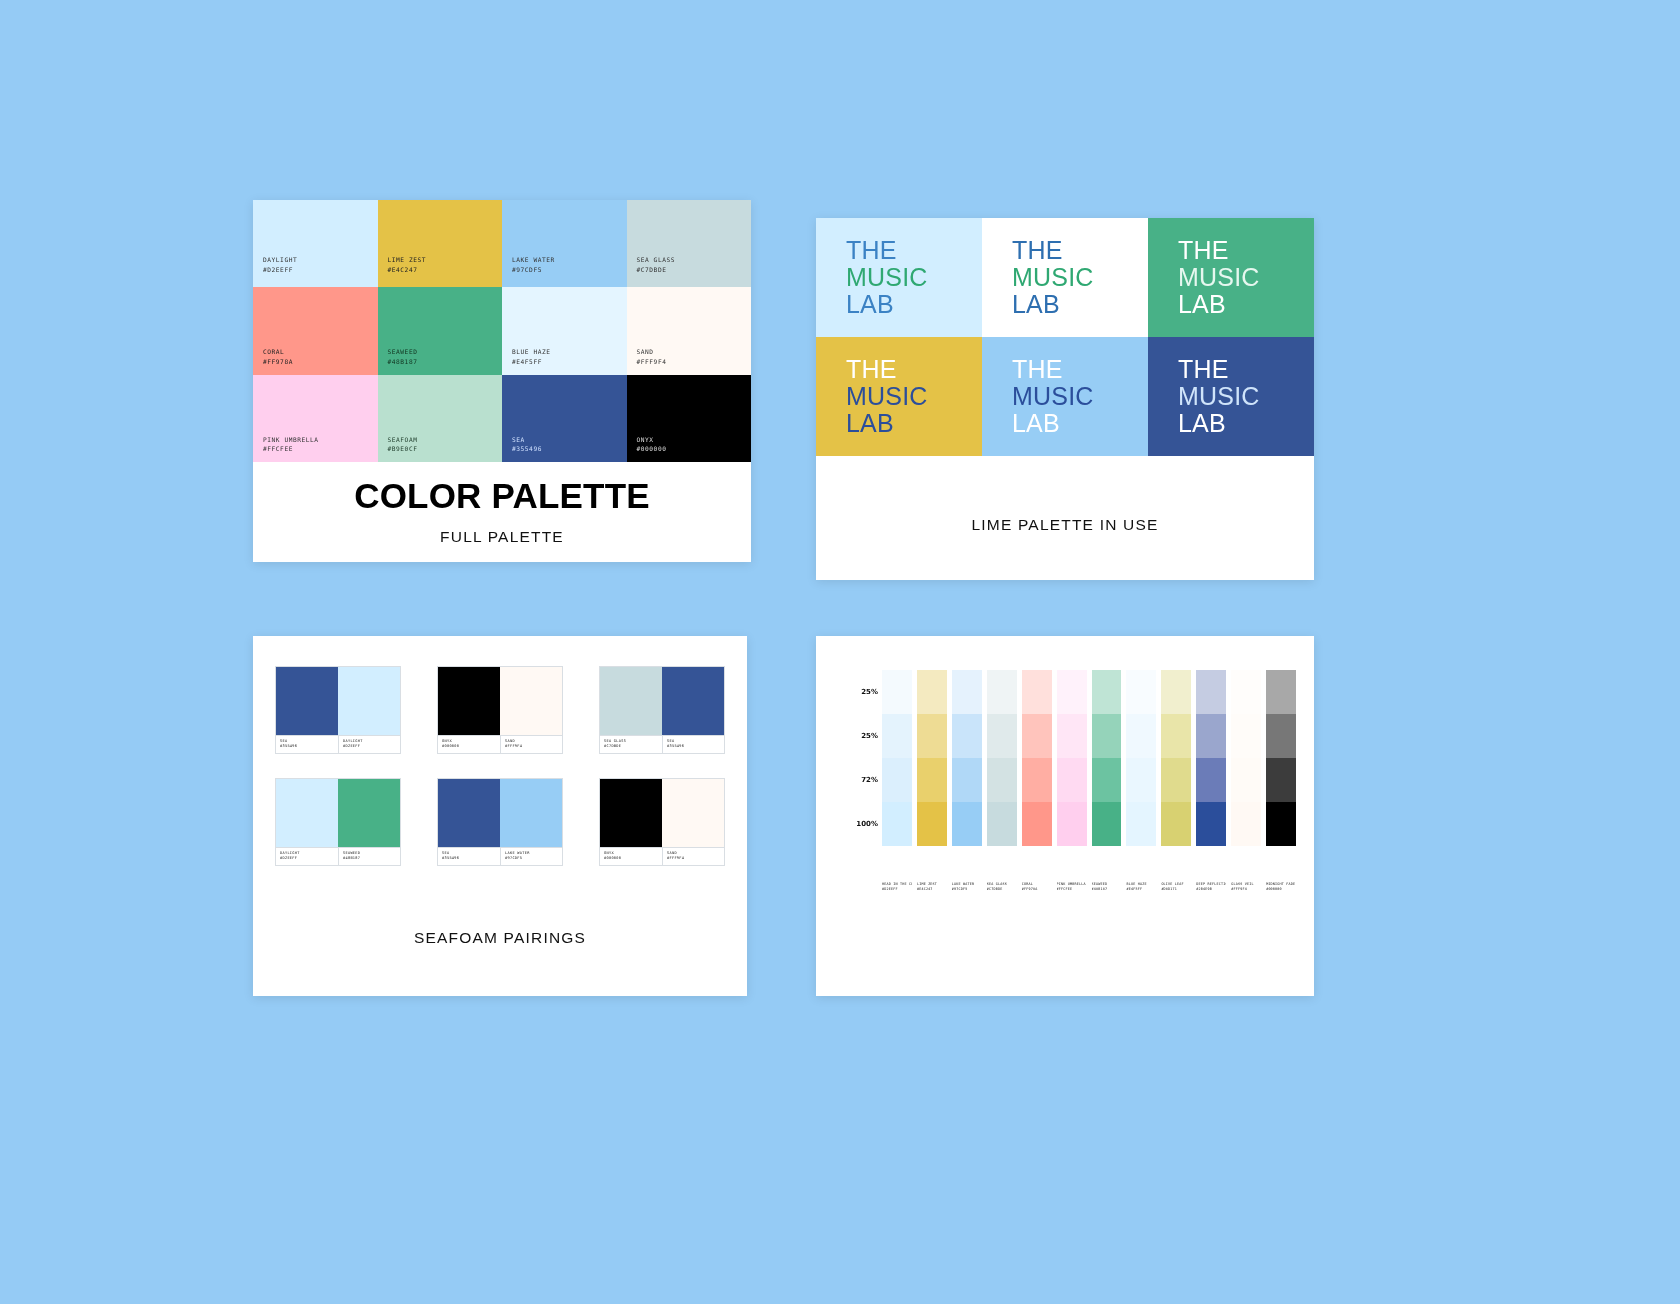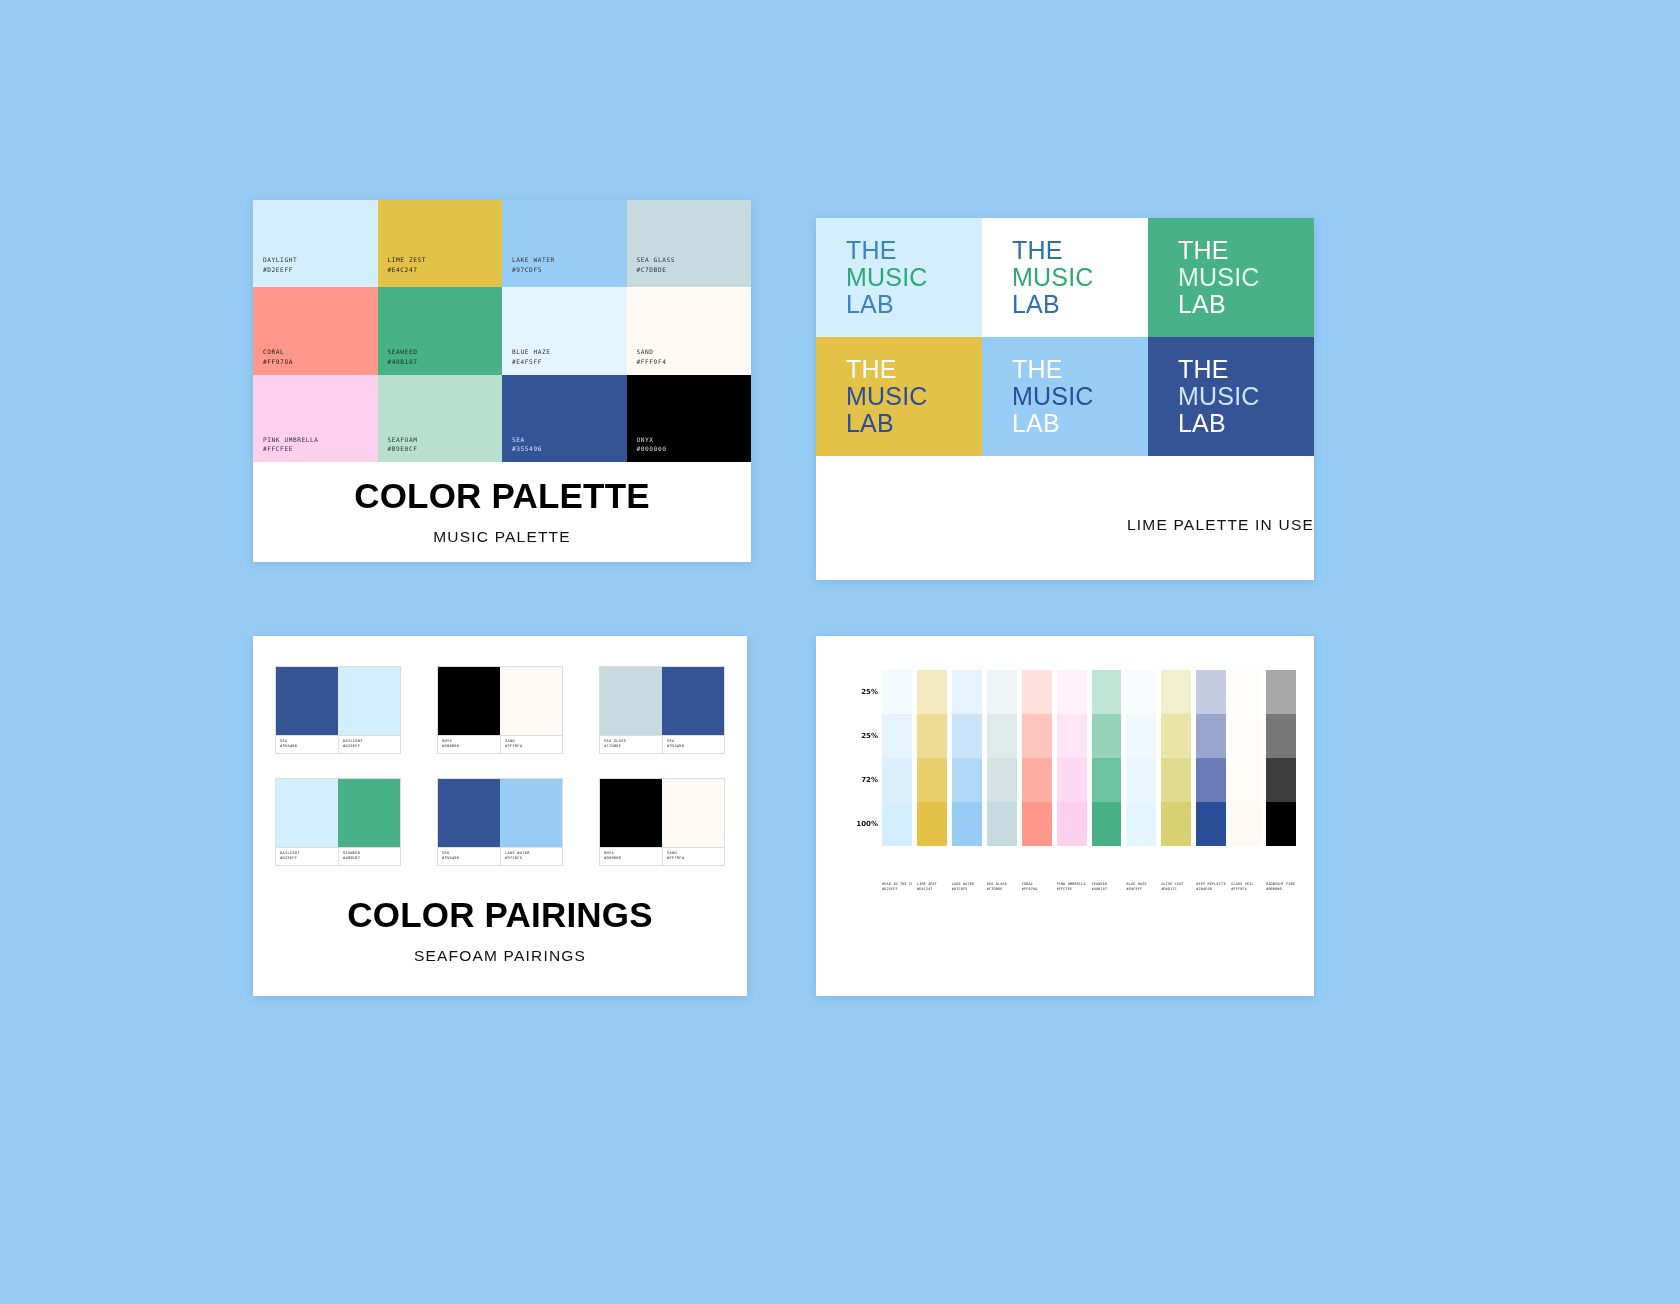--- a/index.html
+++ b/index.html
@@ -71,21 +71,21 @@
     line-height: 1.55;
     letter-spacing: .55px;
     white-space: nowrap;
   }
   .swatch .meta .nm { display: block; }
   .swatch .meta .hx { display: block; }
   .swatch.row1 { align-items: flex-start; }
   .swatch.row1 .meta { padding: 55px 0 0 10px; }
 
   
-  #card-usage { left: 816px; top: 218px; width: 498px; height: 362px; align-items: flex-end; }
+  #card-usage { left: 816px; top: 218px; width: 498px; height: 362px; }
   .usage-grid {
     display: grid;
     grid-template-columns: repeat(3, 1fr);
     grid-template-rows: repeat(2, 1fr);
     width: 100%;
     height: 238px;
     flex: 0 0 238px;
   }
   .usage-cell {
     display: flex;
@@ -259,21 +259,21 @@
         </div>
         <div class="swatch" style="background: rgb(0, 0, 0);">
           <div class="meta" style="color:#dddddd">
             <span class="nm">ONYX</span>
             <span class="hx">#000000</span>
           </div>
         </div>
       </div>
     <div class="card-caption">
       <div class="card-title">COLOR PALETTE</div>
-      <div class="card-sub">MUSIC PALETTE</div>
+      <div class="card-sub">FULL PALETTE</div>
     </div>
   </div>
 
   <div class="card" id="card-usage">
     <div class="usage-grid">
         <div class="usage-cell" style="background: rgb(210, 238, 255);">
           <div class="logo">
             <span class="l1" style="color:#3B82C4">THE</span>
             <span class="l2" style="color:#2FA872">MUSIC</span>
             <span class="l3" style="color:#3B82C4">LAB</span>
@@ -413,21 +413,20 @@
               <span class="hx">#000000</span>
             </div>
             <div>
               <span class="nm">SAND</span>
               <span class="hx">#FFF9F4</span>
             </div>
           </div>
         </div>
       </div>
     <div class="card-caption">
-      <div class="card-title">COLOR PAIRINGS</div>
       <div class="card-sub">SEAFOAM PAIRINGS</div>
     </div>
   </div>
 
   <div class="card" id="card-range">
     <div class="range-wrap">
       <div class="range-axis">
           <span class="tick" style="top: 12.5%;">25%</span>
           <span class="tick" style="top: 37.5%;">25%</span>
           <span class="tick" style="top: 62.5%;">72%</span>

